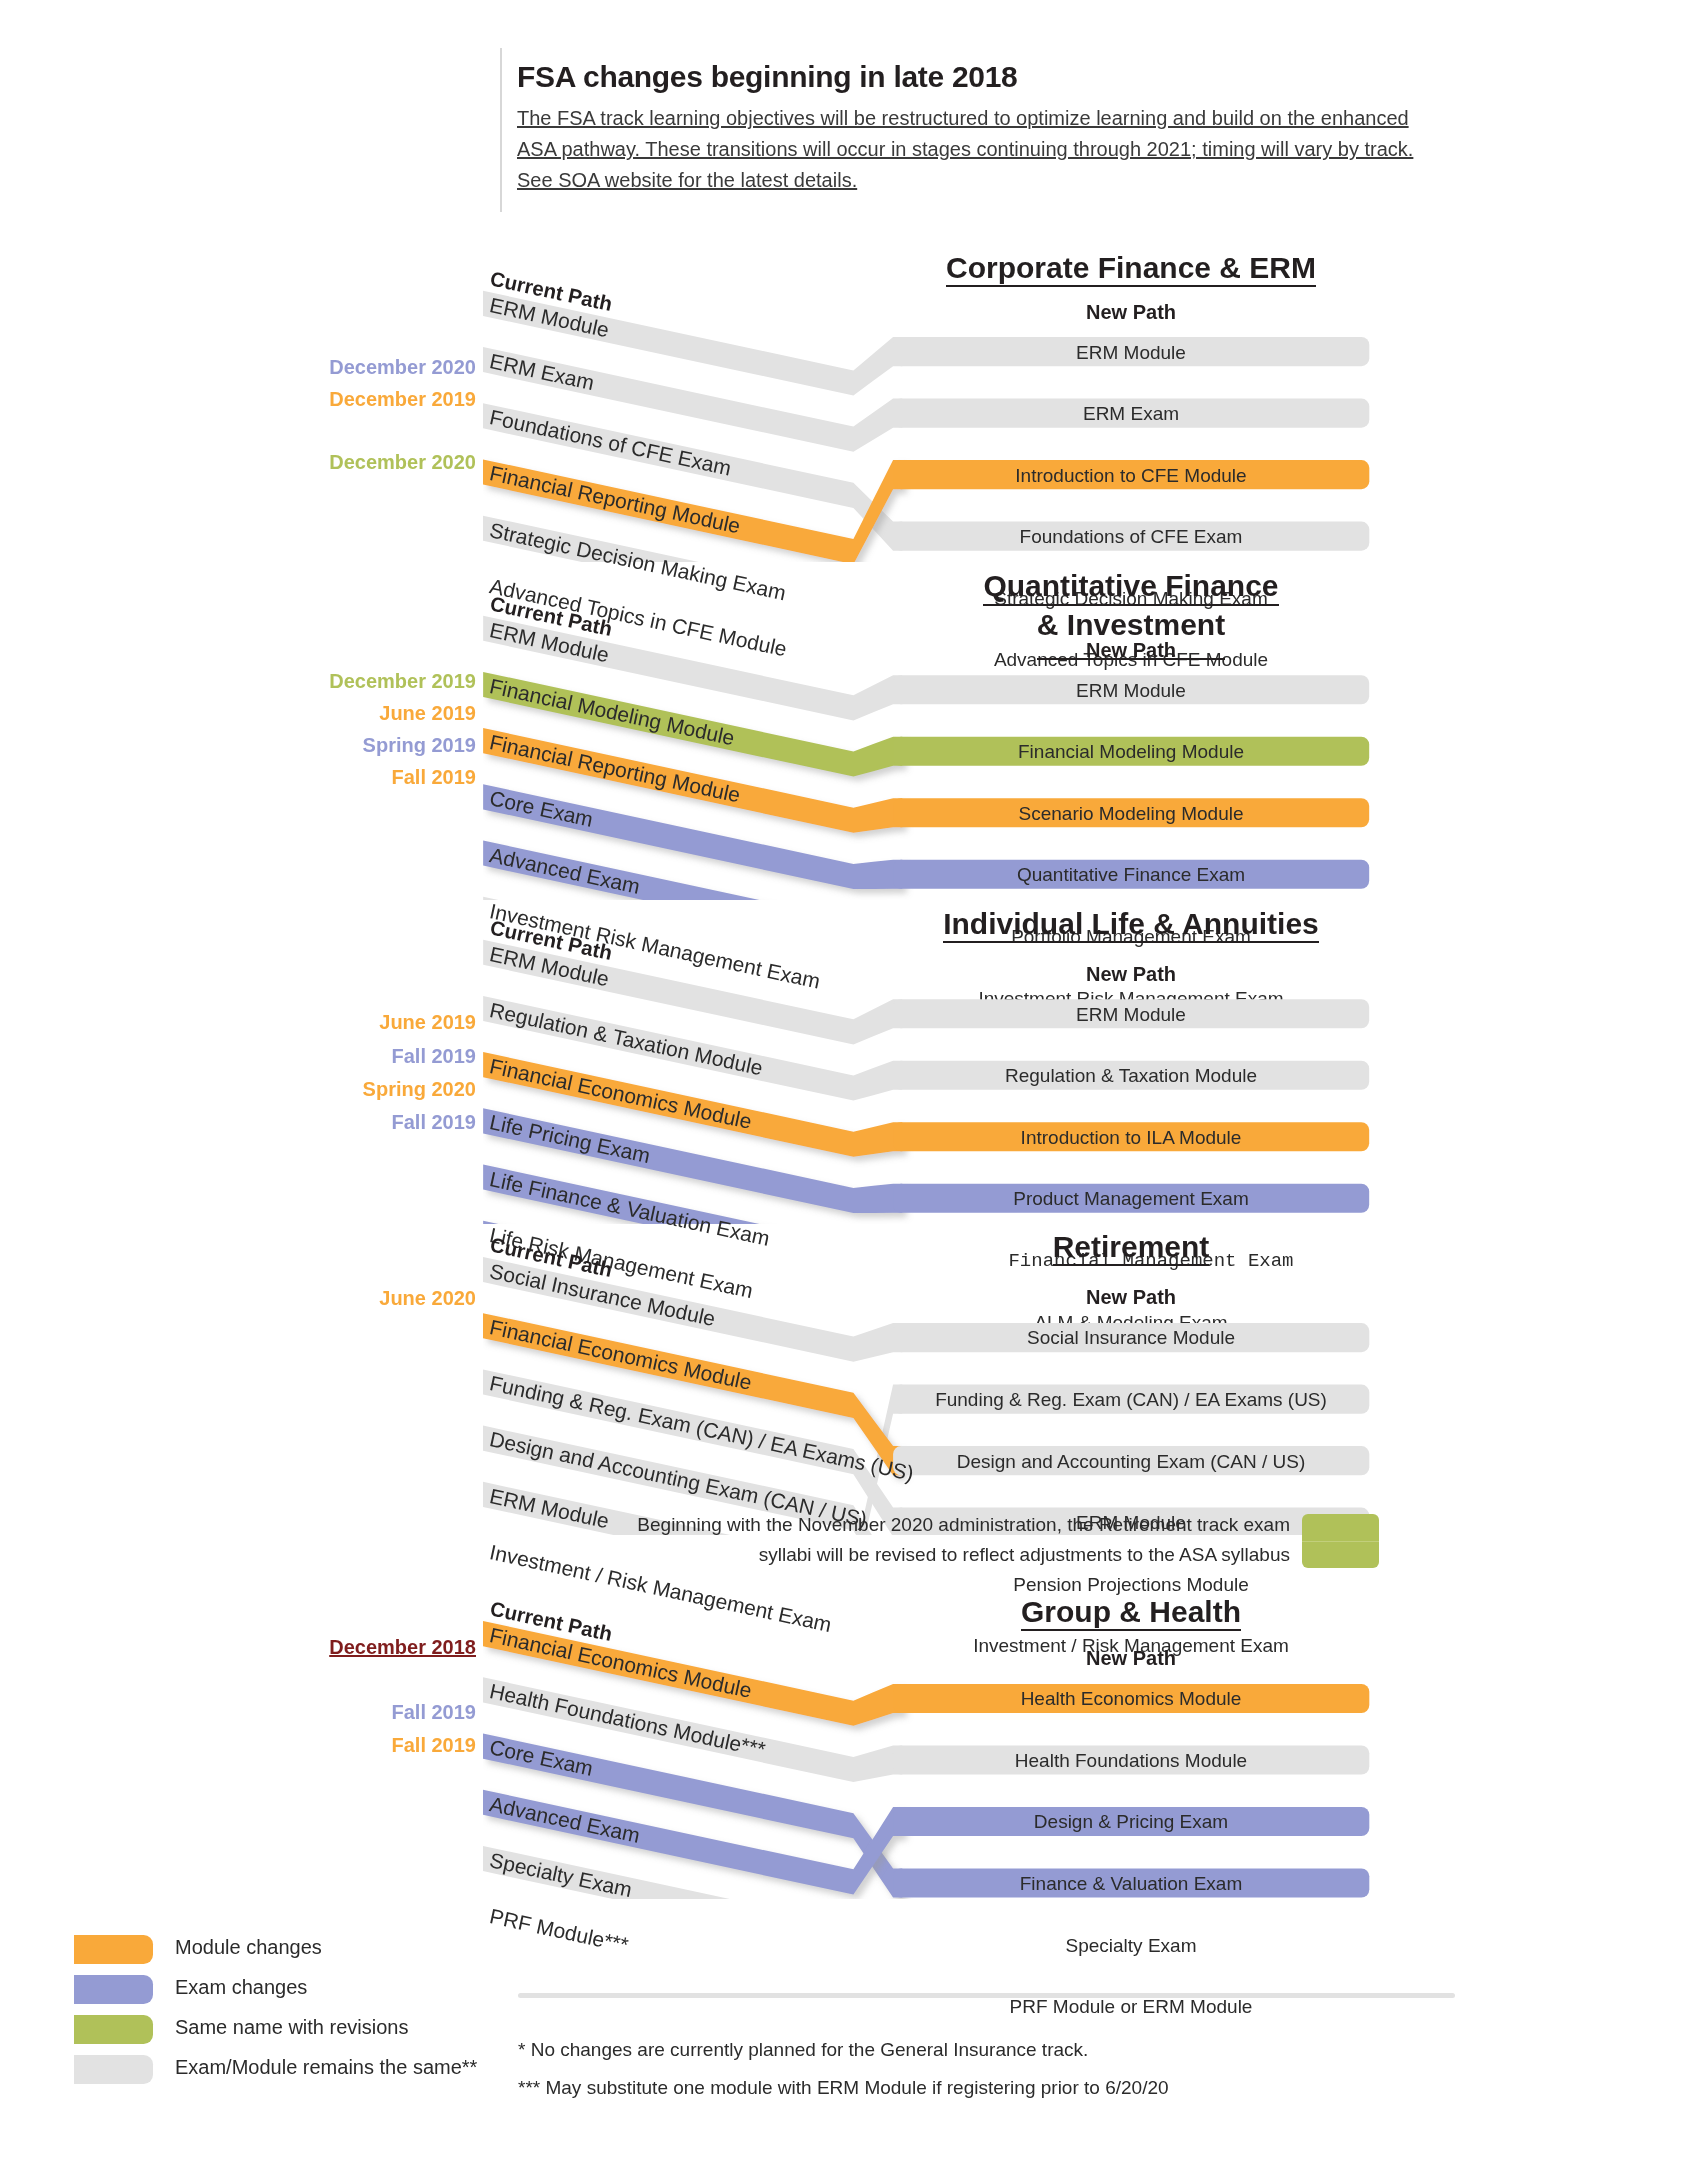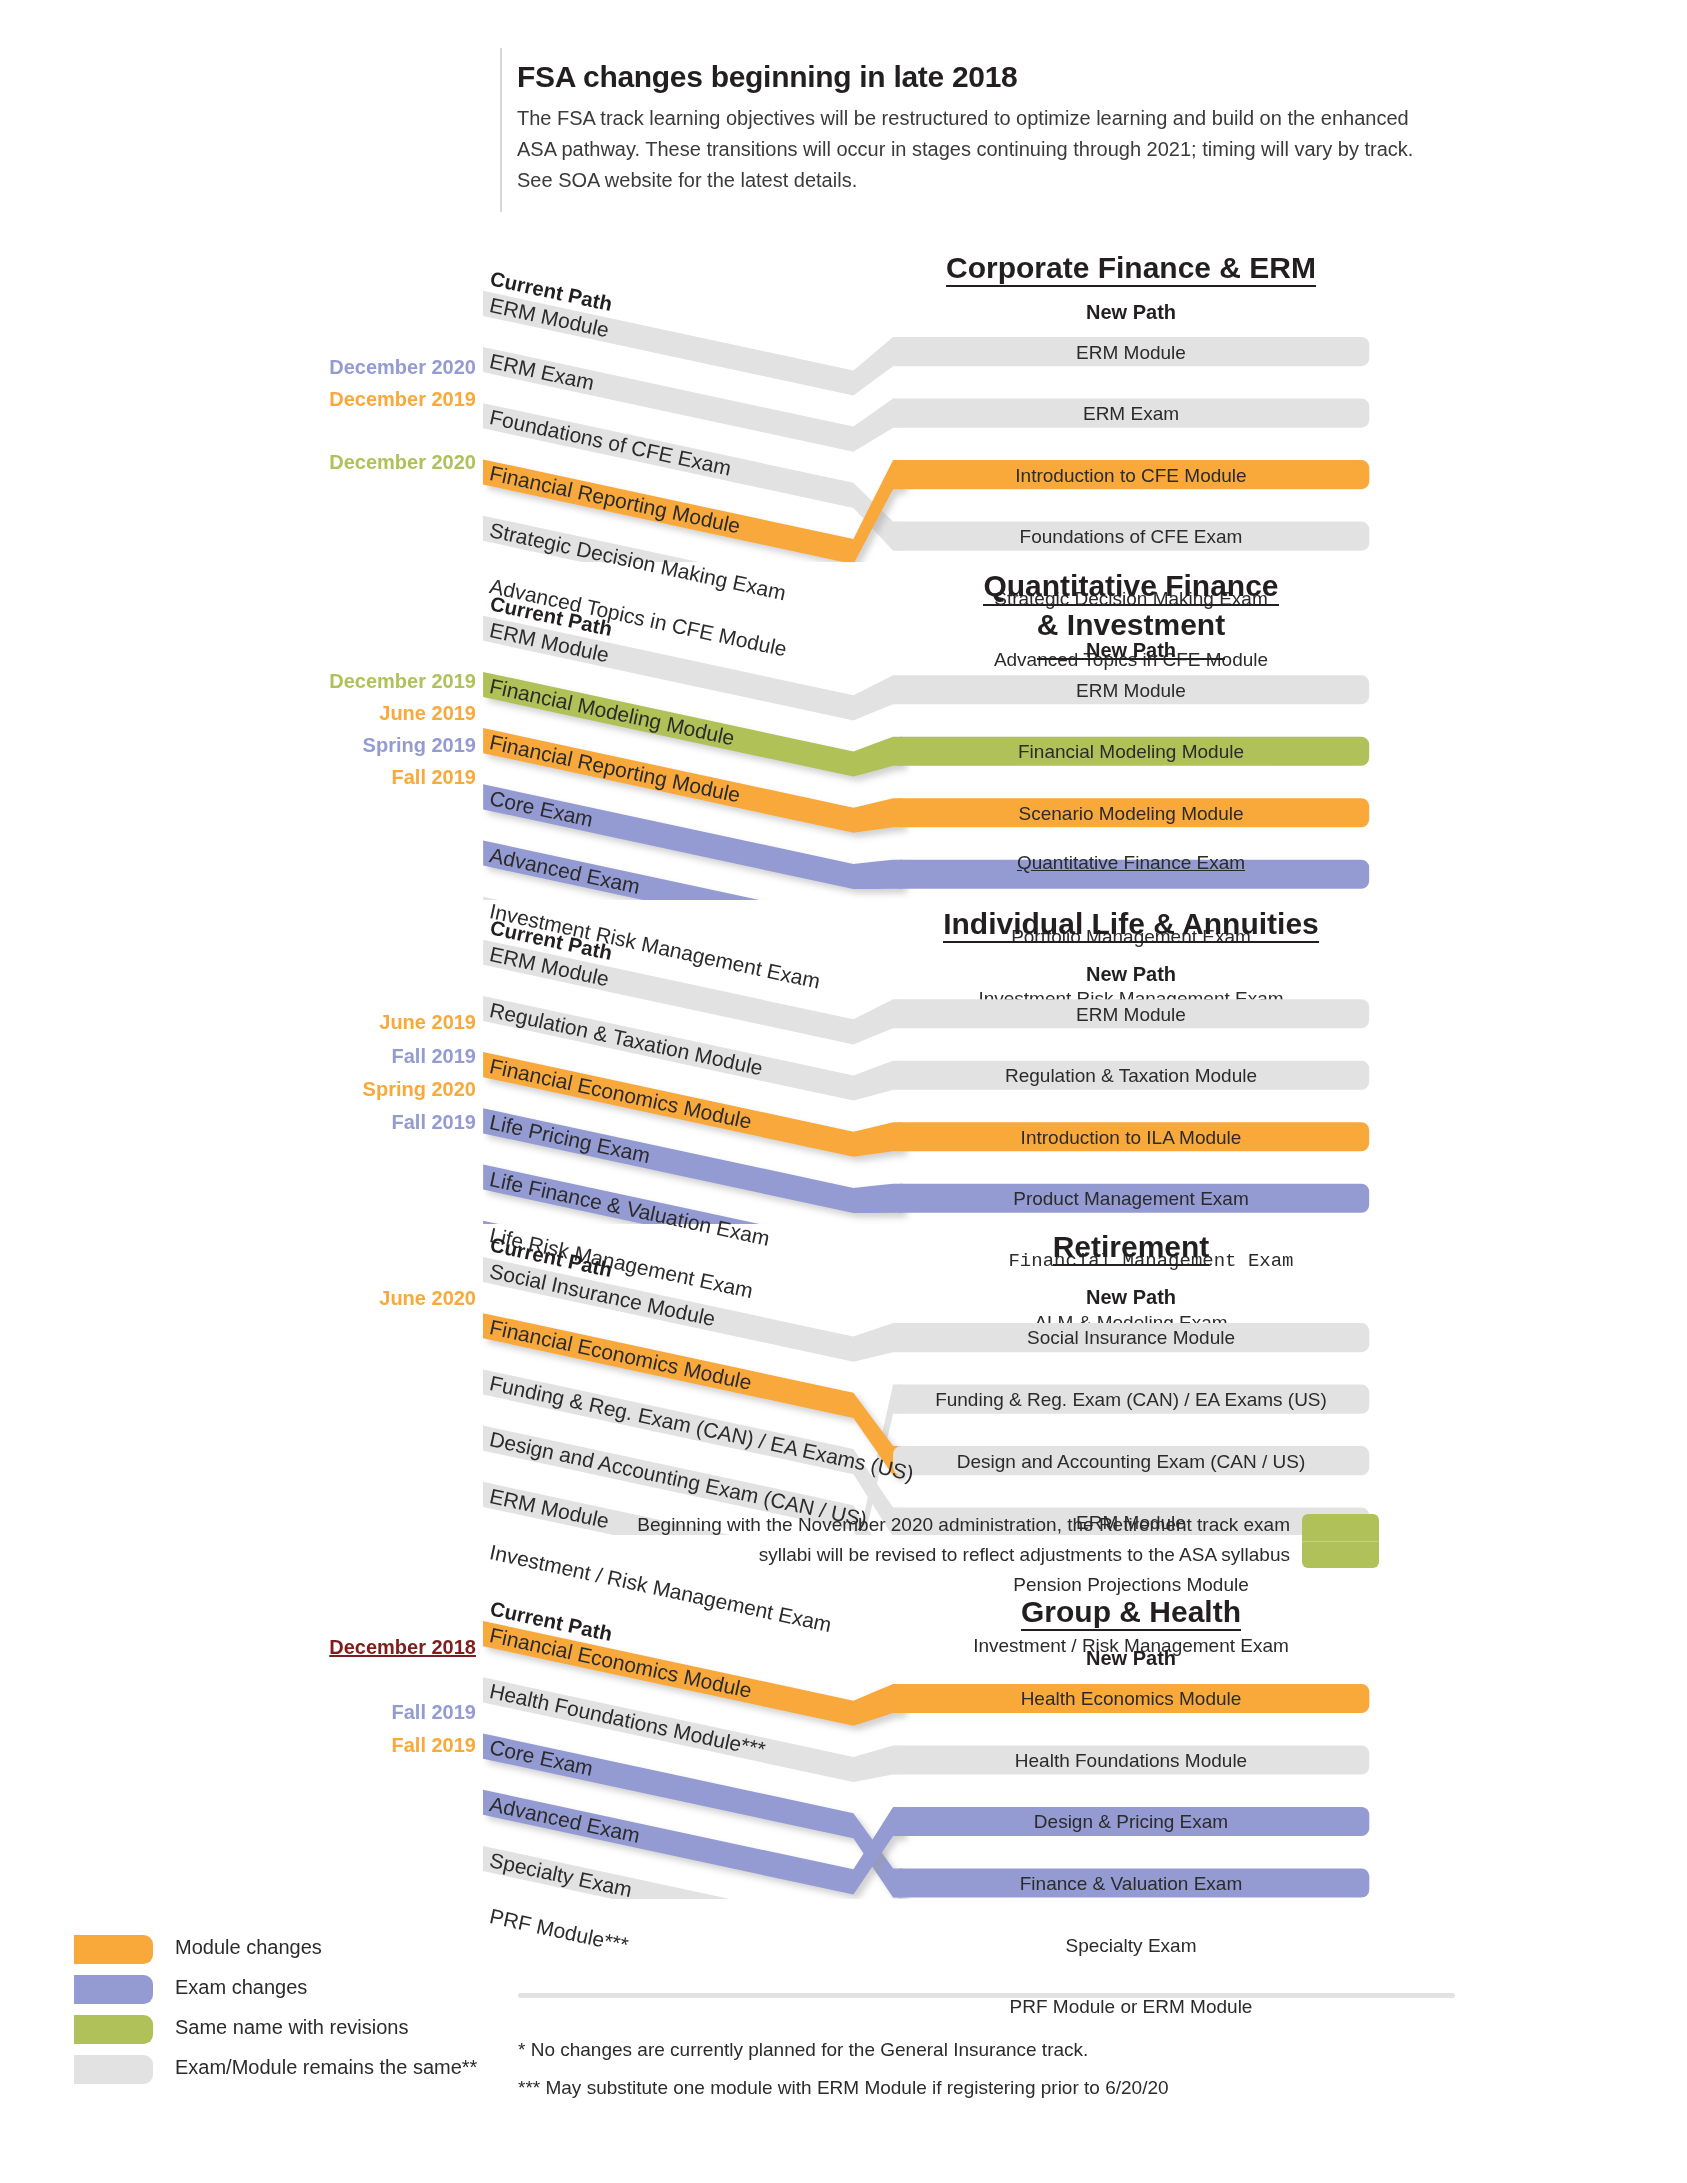--- a/index.html
+++ b/index.html
@@ -9,21 +9,21 @@
   #header{position:absolute;left:0;top:0;width:1687px;height:218px;}
   #logo-block{position:absolute;left:73px;top:53px;width:423px;text-align:center;}
   #logo-row{display:flex;align-items:center;justify-content:center;gap:6.6px;}
   #logo-mark{width:42px;height:42px;flex:0 0 auto;}
   #logo-word{font-family:"Liberation Serif",serif;font-size:49px;color:#2b4c96;letter-spacing:0.3px;white-space:nowrap;}
   #logo-word .bold{font-weight:700;}
   #logo-tag{font-family:"Liberation Serif",serif;font-size:22px;color:#2b4c96;margin-top:8px;letter-spacing:0.3px;}
   #header-rule{position:absolute;left:500px;top:48px;width:2px;height:164px;background:#d7d7d7;}
   #header-text{position:absolute;left:517px;top:60px;width:939px;}
   #doc-title{font-size:30px;font-weight:700;letter-spacing:-0.3px;color:#231f20;margin:0 0 9.3px 0;}
-  .lede{font-size:20px;line-height:31px;color:#3a3a3a;font-weight:300;}
+  .lede{font-size:20px;line-height:31px;color:#3a3a3a;font-weight:300;text-decoration:underline;}
 
   
   .section{position:absolute;left:0;width:1687px;}
   .dates{position:absolute;left:198px;width:278px;text-align:right;}
   .date{position:absolute;right:0;font-size:20px;font-weight:700;white-space:nowrap;line-height:1;}
 
   .diagram{position:absolute;left:483px;top:0;width:887px;height:100%;}
   .diagram svg{position:absolute;left:0;top:0;}
 
   .cur-label{position:absolute;font-size:20.5px;font-weight:700;color:#231f20;white-space:nowrap;
@@ -143,21 +143,21 @@
         <div class="cur-label" style="left: 5.3px; top: 14.6px; transform: rotate(12.1339deg);">Current Path</div>
         <div class="ribbon-text" style="left: 6.6px; top: 42px; transform: rotate(12.1339deg);">ERM Module</div>
         <div class="ribbon-text" style="left: 6.6px; top: 98px; transform: rotate(12.1339deg);">Financial Modeling Module</div>
         <div class="ribbon-text" style="left: 6.6px; top: 154px; transform: rotate(12.1339deg);">Financial Reporting Module</div>
         <div class="ribbon-text" style="left: 6.6px; top: 210px; transform: rotate(12.1339deg);">Core Exam</div>
         <div class="ribbon-text" style="left: 6.6px; top: 267px; transform: rotate(12.1339deg);">Advanced Exam</div>
         <div class="ribbon-text" style="left: 6.6px; top: 323px; transform: rotate(12.1339deg);">Investment Risk Management Exam</div>
         <div class="pill-text" style="left: 410px; width: 476px; top: 104px;">ERM Module</div>
         <div class="pill-text" style="left: 410px; width: 476px; top: 165px;">Financial Modeling Module</div>
         <div class="pill-text" style="left: 410px; width: 476px; top: 227px;">Scenario Modeling Module</div>
-        <div class="pill-text" style="left: 410px; width: 476px; top: 276px; text-decoration: underline;">Quantitative Finance Exam</div>
+        <div class="pill-text" style="left: 410px; width: 476px; top: 288px;">Quantitative Finance Exam</div>
         <div class="pill-text" style="left: 410px; width: 476px; top: 350px;">Portfolio Management Exam</div>
         <div class="pill-text" style="left: 410px; width: 476px; top: 412px;">Investment Risk Management Exam</div>
         <div class="newpath" style="left: 410px; width: 476px; top: 63px;">New Path</div>
         <div class="track-title" style="left: 370px; width: 556px; top: -6.6px; border-bottom: none;"><span style="border-bottom:2.6px solid #231f20;padding-bottom:1.3px;">Quantitative Finance </span></div>
         <div class="track-title" style="left: 370px; width: 556px; top: 32px; border-bottom: none;"><span style="border-bottom:2.6px solid #231f20;padding-bottom:17px;">&amp; Investment</span></div>
       </div>
     </div>
     <div class="section" style="top: 900px; height: 324px;">
       <div class="dates" style="top: 0px; height: 324px;">
         <div class="date" style="top: 112px; color: rgb(249, 169, 58);">June 2019</div>

